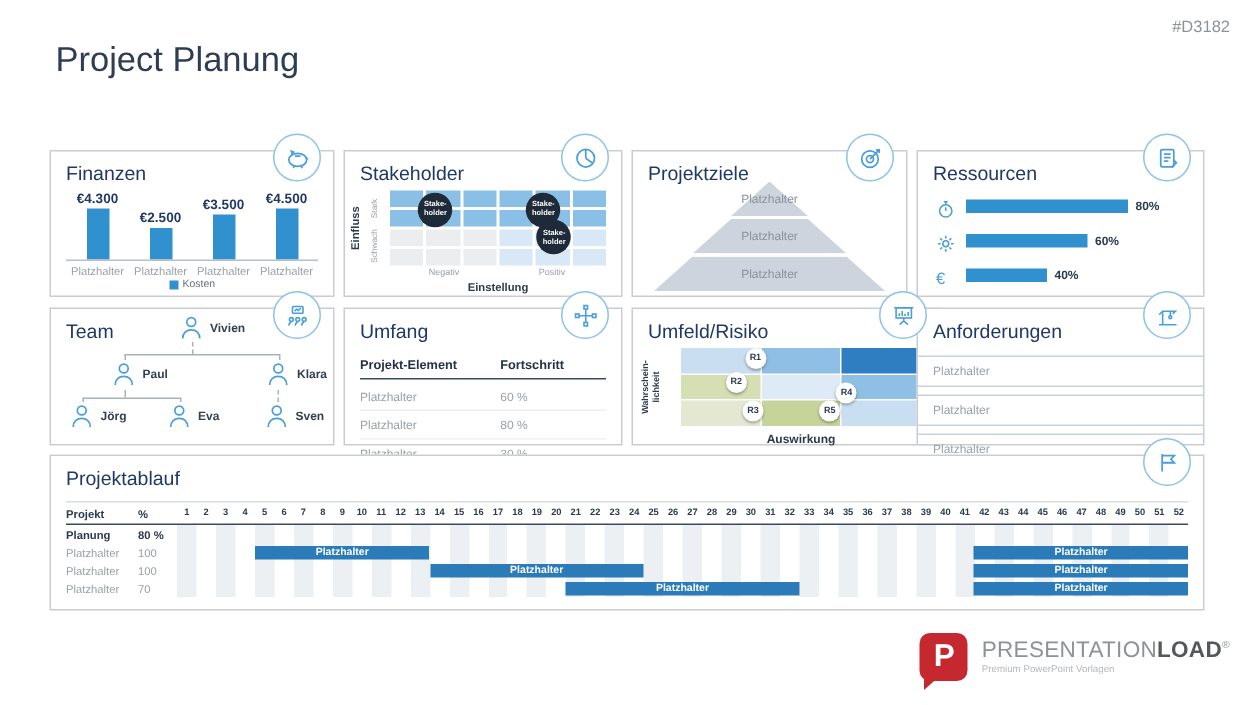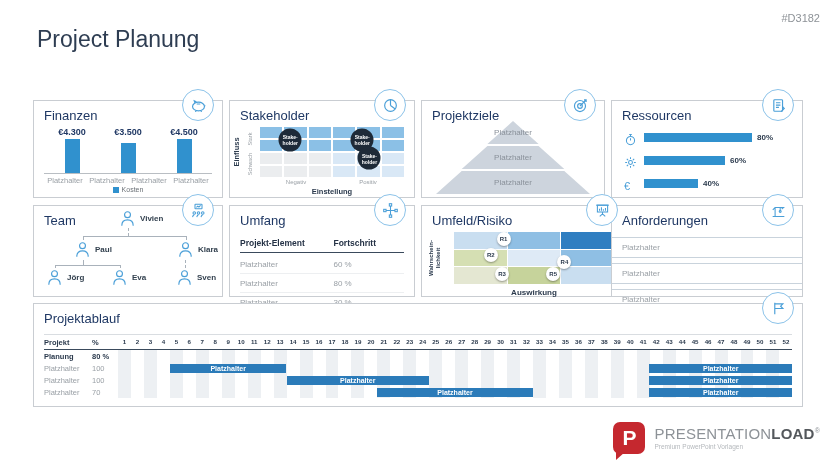--- a/index.html
+++ b/index.html
@@ -17,21 +17,21 @@
   .p-ziele{left:421px;top:100px;width:184px;height:98px}
   .p-res{left:611px;top:100px;width:192px;height:98px}
   .p-team{left:33px;top:205px;width:190px;height:92px}
   .p-umfang{left:229px;top:205px;width:186px;height:92px}
   .p-risiko{left:421px;top:205px;width:206px;height:92px}
   .p-anf{left:611px;top:205px;width:192px;height:92px}
   .p-gantt{left:33px;top:303px;width:770px;height:104px}
 
   
   #fin-chart{position:absolute;left:10px;right:10px;top:26px;height:46px;display:flex;}
-  .fin-col{flex:1;display:flex;flex-direction:column;align-items:center;justify-content:space-between;}
+  .fin-col{flex:1;display:flex;flex-direction:column;align-items:center;justify-content:flex-end;}
   .fin-val{font-size:9px;font-weight:bold;color:#203864;margin-bottom:2px;}
   .fin-bar{width:15px;background:#3091CE;}
   .fin-base{position:absolute;left:10px;right:10px;top:72px;border-top:1px solid #B9BEC3;}
   #fin-cats{position:absolute;left:10px;right:10px;top:75px;display:flex;}
   .fin-cat{flex:1;text-align:center;font-size:7.5px;color:#9AA0A6;}
   .fin-legend{position:absolute;left:0;right:0;top:85px;display:flex;align-items:center;justify-content:center;gap:3px;
               font-size:7px;color:#6A7076;}
   .legend-swatch{width:6px;height:6px;background:#3091CE;display:inline-block;}
 
   
@@ -141,20 +141,24 @@
   <div class="panel-icon">
     <svg width="17" height="17" viewBox="0 0 16 16" fill="none" stroke="currentColor" stroke-width="1.1">
       <ellipse cx="8" cy="9" rx="5.6" ry="4.1"></ellipse>
         <path d="M6.3 6.6h3.4M4.6 5.5 4 3.6 6 4.4M5.4 13v1.2M10.6 13v1.2M13.6 8.2h.9"></path>
     </svg>
   </div>
   <div id="fin-chart">
       <div class="fin-col">
         <div class="fin-val">€4.300</div>
         <div class="fin-bar" style="height: 36px;"></div>
+      </div>
+      <div class="fin-col">
+        <div class="fin-val">€2.500</div>
+        <div class="fin-bar" style="height: 21px;"></div>
       </div>
       <div class="fin-col">
         <div class="fin-val">€3.500</div>
         <div class="fin-bar" style="height: 30px;"></div>
       </div>
       <div class="fin-col">
         <div class="fin-val">€4.500</div>
         <div class="fin-bar" style="height: 38px;"></div>
       </div>
     </div>

